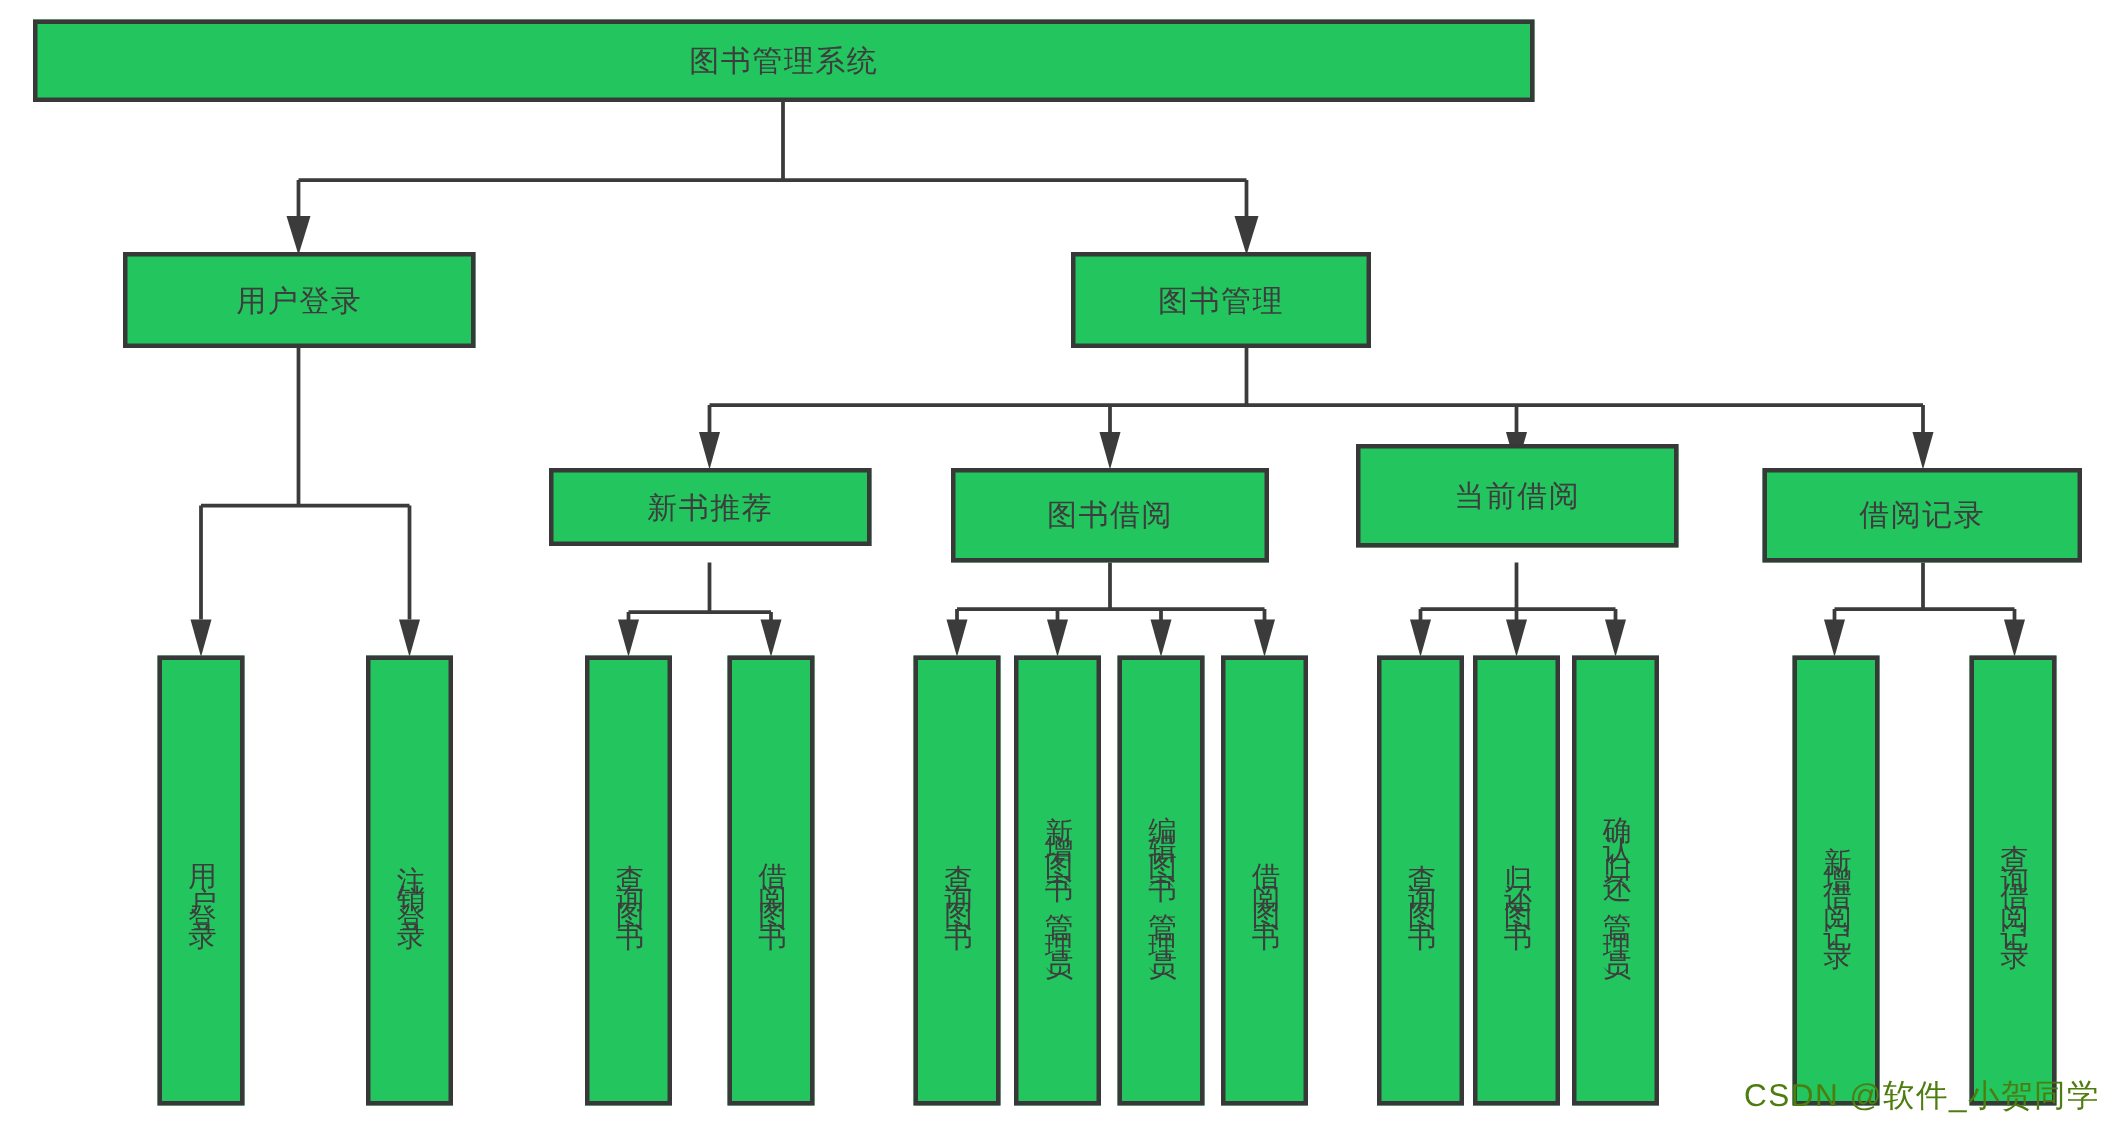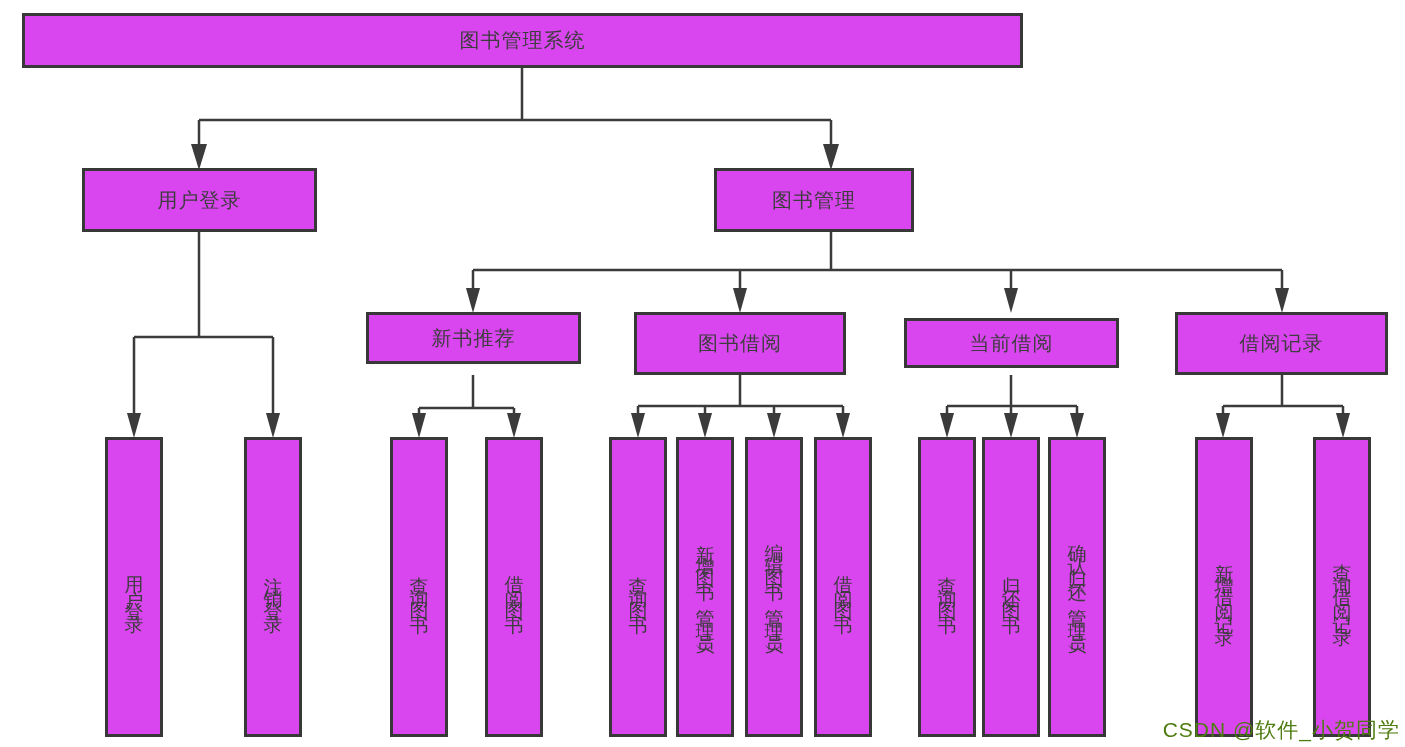--- a/index.html
+++ b/index.html
@@ -8,21 +8,21 @@
     width:1405px;height:747px;
     background:#ffffff;
     font-family:"Liberation Sans", sans-serif;
     overflow:hidden;
   }
   #connectors{position:absolute;left:0;top:0;width:1405px;height:747px;}
   .node{
     position:absolute;
     box-sizing:border-box;
     border:3px solid #383838;
-    background:#d946ef;
+    background:#22c55e;
     color:#3d3d3d;
     display:flex;align-items:center;justify-content:center;
     font-size:20px;
     letter-spacing:1px;
   }
   .leaf{
     font-size:19px;
   }
   .leaf .vtext{
     position:absolute;
@@ -33,21 +33,21 @@
     letter-spacing:13px;
     white-space:nowrap;
     color:#3d3d3d;
   }
   
   #n-root   {left:22px;  top:13px;  width:1001px; height:55px;}
   #n-l2-0   {left:82px;  top:168px; width:235px;  height:64px;}
   #n-l2-1   {left:714px; top:168px; width:200px;  height:64px;}
   #n-l3-0   {left:366px; top:312px; width:215px;  height:52px;}
   #n-l3-1   {left:634px; top:312px; width:212px;  height:63px;}
-  #n-l3-2   {left:904px; top:318px; width:215px;  height:50px;text-align:center;}
+  #n-l3-2   {left:904px; top:296px; width:215px;  height:69px;text-align:center;}
   #n-l3-3   {left:1175px;top:312px; width:213px;  height:63px;}
   .leaf{top:437px;width:58px;height:300px;}
   #n-a0{left:105px;} #n-a1{left:244px;}
   #n-b0{left:390px;} #n-b1{left:485px;}
   #n-c0{left:609px;} #n-c1{left:676px;} #n-c2{left:745px;} #n-c3{left:814px;}
   #n-d0{left:918px;} #n-d1{left:982px;} #n-d2{left:1048px;}
   #n-e0{left:1195px;} #n-e1{left:1313px;}
   #watermark{
     position:absolute;
     right:5px;top:716px;

